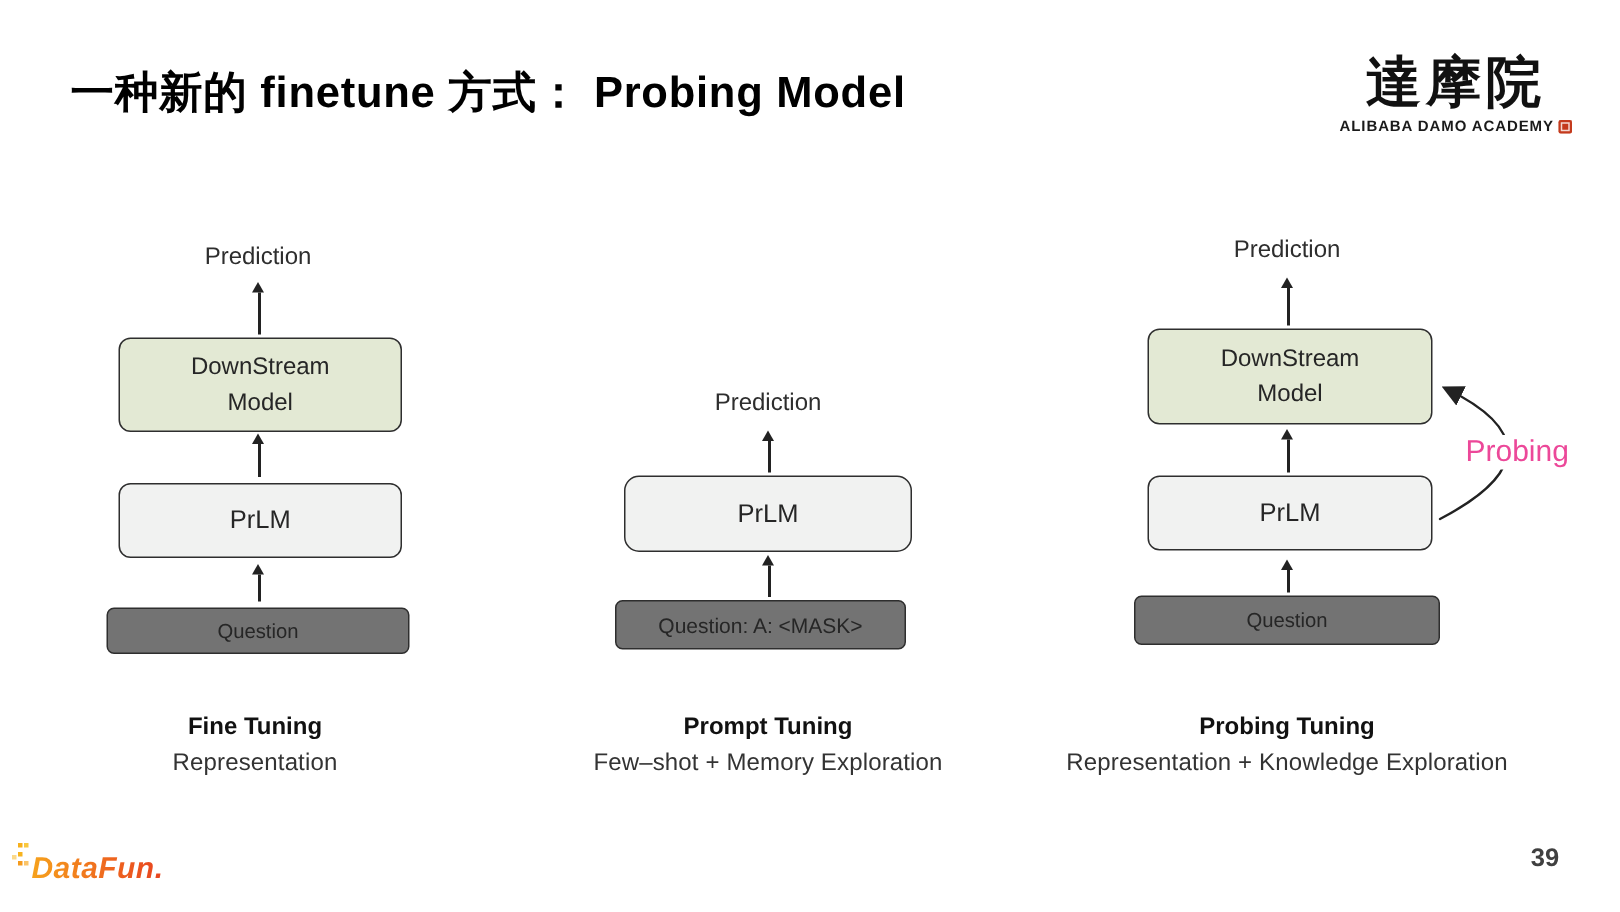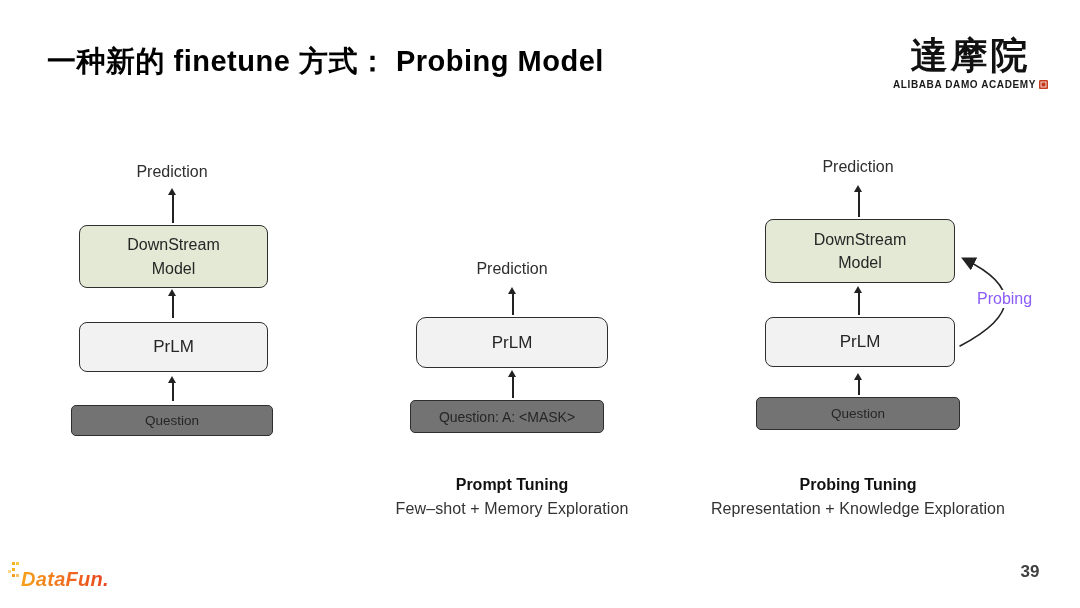--- a/index.html
+++ b/index.html
@@ -48,21 +48,21 @@
     content: ""; position: absolute; top: -7px; left: -4px;
     border-left: 4.5px solid transparent; border-right: 4.5px solid transparent;
     border-bottom: 7.5px solid #222;
   }
   .caption { position: absolute; left: 0; text-align: center; }
   .cap-title { font-size: 16px; font-weight: 700; color: #111; }
   .cap-sub { font-size: 16px; color: #333; margin-top: 6px; letter-spacing: 0.1px; }
   .probing-svg { position: absolute; }
   .probing-label {
     position: absolute; background: #fff; padding: 0 3px;
-    font-size: 16px; color: #8b5cf6; z-index: 2;
+    font-size: 20px; color: #ec4899; z-index: 2;
   }
   
   .datafun { position: absolute; left: 12px; top: 568px; display: flex; }
   .df-dots { position: relative; display: inline-block; width: 3px; height: 3px; background: #f7b31e;
     box-shadow: 4px -6px 0 #f9c83f, 0px -6px 0 #f7b01c, -4px 2px 0 #fbd98a, 0px 6px 0 #f59b1e, 4px 6px 0 #fbc468;
     margin-right: 6px; }
   .df-text {
     font-size: 20px; font-weight: 700; font-style: italic; letter-spacing: 0.3px;
     background: linear-gradient(90deg, #f6a21c 0%, #ef6a1e 55%, #e8431f 100%);
     -webkit-background-clip: text; background-clip: text;
@@ -93,20 +93,24 @@
       <span class="l1">DownStream</span>
       <span class="l2">Model</span>
     </div>
     <div class="arrow-up" style="left:132px; top:146px; height:22px;"></div>
     <div class="dbox gray" style="left:39px; top:172px; width:189px; height:50px;">
       <span class="prlm-t">PrLM</span>
     </div>
     <div class="arrow-up" style="left:132px; top:233px; height:18px;"></div>
     <div class="dbox blue" style="left:31px; top:255px; width:202px; height:31px;">
       <span class="q-t">Question</span>
+    </div>
+    <div class="caption" style="top:326px; width:260px;">
+      <div class="cap-title">Fine Tuning</div>
+      <div class="cap-sub">Representation</div>
     </div>
   </section>
 
   <section class="diagram" style="left:362px; top:150px; width:300px; height:390px;">
     <div class="pred" style="top:110px; width:300px;">Prediction</div>
     <div class="arrow-up" style="left:150px; top:144px; height:21px;"></div>
     <div class="dbox gray" style="left:54px; top:167px; width:192px; height:51px; border-radius:10px;">
       <span class="prlm-t">PrLM</span>
     </div>
     <div class="arrow-up" style="left:150px; top:227px; height:21px;"></div>

